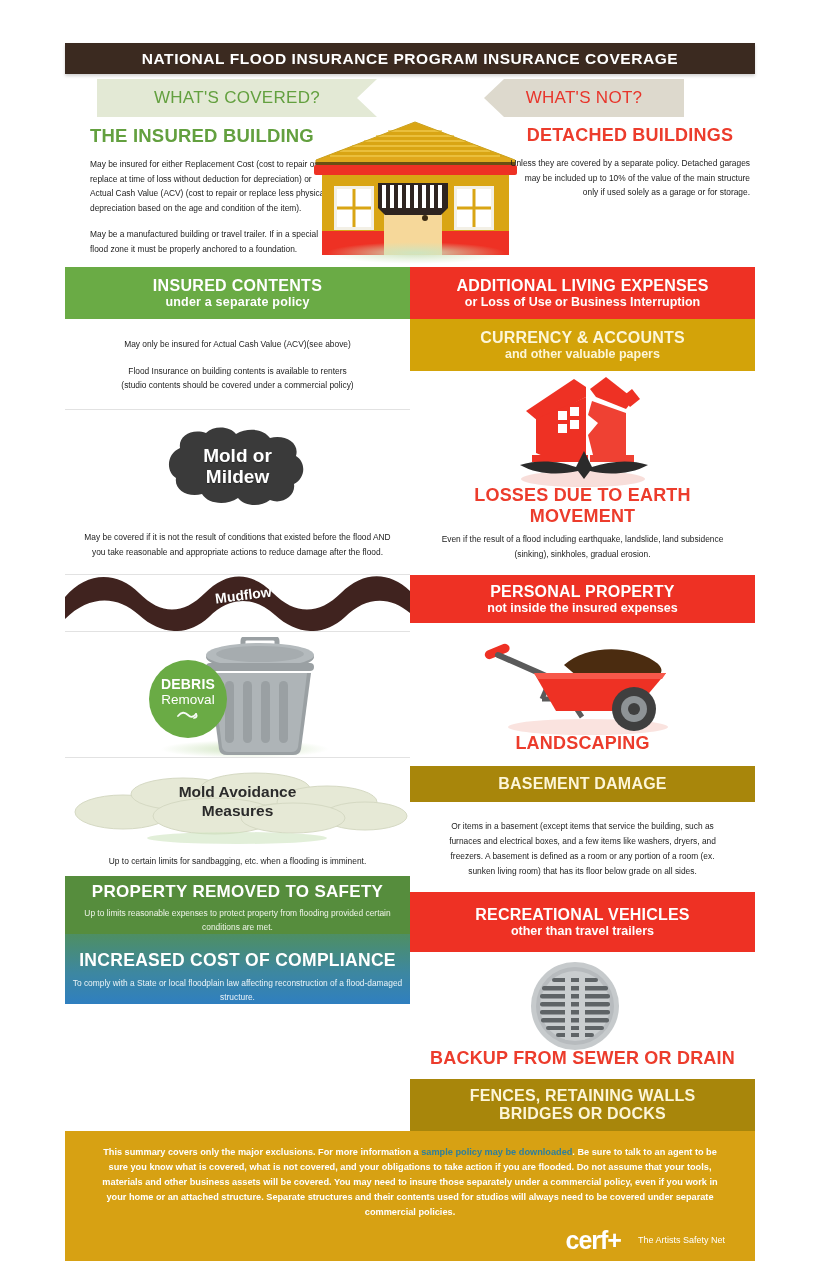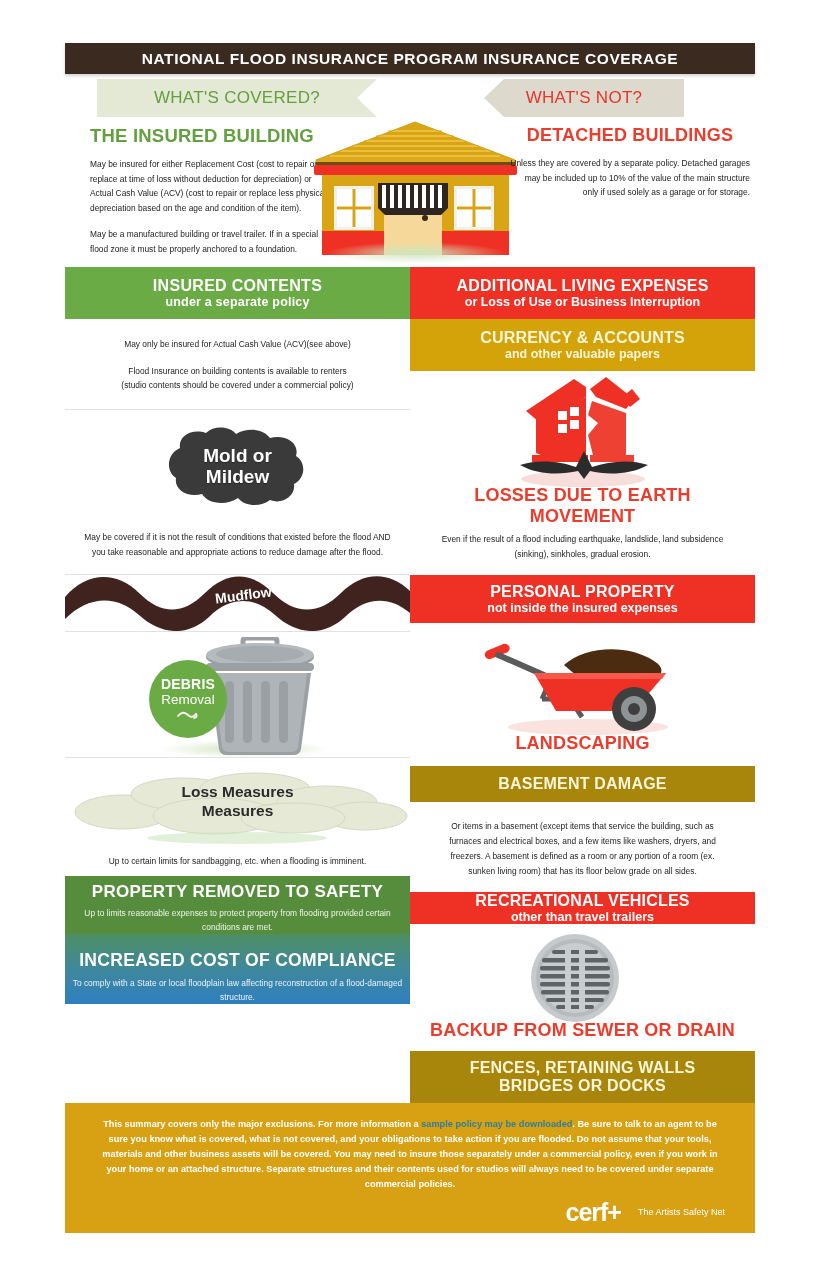--- a/index.html
+++ b/index.html
@@ -334,21 +334,21 @@
               <ellipse cx="118" cy="26" rx="52" ry="16"></ellipse>
               <ellipse cx="190" cy="21" rx="55" ry="16"></ellipse>
               <ellipse cx="262" cy="34" rx="50" ry="16"></ellipse>
               <ellipse cx="300" cy="48" rx="42" ry="14"></ellipse>
               <ellipse cx="150" cy="48" rx="62" ry="18"></ellipse>
               <ellipse cx="228" cy="50" rx="52" ry="15"></ellipse>
             </g>
             <ellipse cx="172" cy="70" rx="90" ry="6" fill="#cfe4bf" opacity=".6"></ellipse>
           </svg>
           <div class="cloud-txt">
-            <span>Loss Measures</span>
+            <span>Mold Avoidance</span>
             <span>Measures</span>
           </div>
         </div>
         <p class="body-txt center-txt" style="margin-top:8px;">Up to certain limits for sandbagging, etc. when a flooding is imminent.</p>
       </div>
 
       <div class="band band-prop">
         <span class="t1">PROPERTY REMOVED TO SAFETY</span>
         <div class="sub">Up to limits reasonable expenses to protect property from flooding provided certain conditions are met.</div>
       </div>
@@ -434,21 +434,21 @@
       </div>
 
       <div class="rb rb-darkgold" style="height:36px;">
         <span class="t1 cream">BASEMENT DAMAGE</span>
       </div>
 
       <div class="rcap" style="padding:12px 28px 14px 28px;">
         <p class="body-txt">Or items in a basement (except items that service the building, such as furnaces and electrical boxes, and a few items like washers, dryers, and freezers. A basement is defined as a room or any portion of a room (ex. sunken living room) that has its floor below grade on all sides.</p>
       </div>
 
-      <div class="rb rb-red" style="height:32px;justify-content:flex-end;">
+      <div class="rb rb-red" style="height:60px;">
         <span class="t1">RECREATIONAL VEHICLES</span>
         <span class="t2">other than travel trailers</span>
       </div>
 
       <div style="position:relative;height:96px;">
         <svg width="110" height="96" viewBox="0 0 110 96" style="position:absolute;left:110px;top:8px;">
           <circle cx="55" cy="46" r="44" fill="#c6cacc"></circle>
           <circle cx="55" cy="46" r="39" fill="#b7bbbe"></circle>
           <circle cx="55" cy="46" r="35" fill="#c9cdcf"></circle>
           <g fill="#5e6366">

